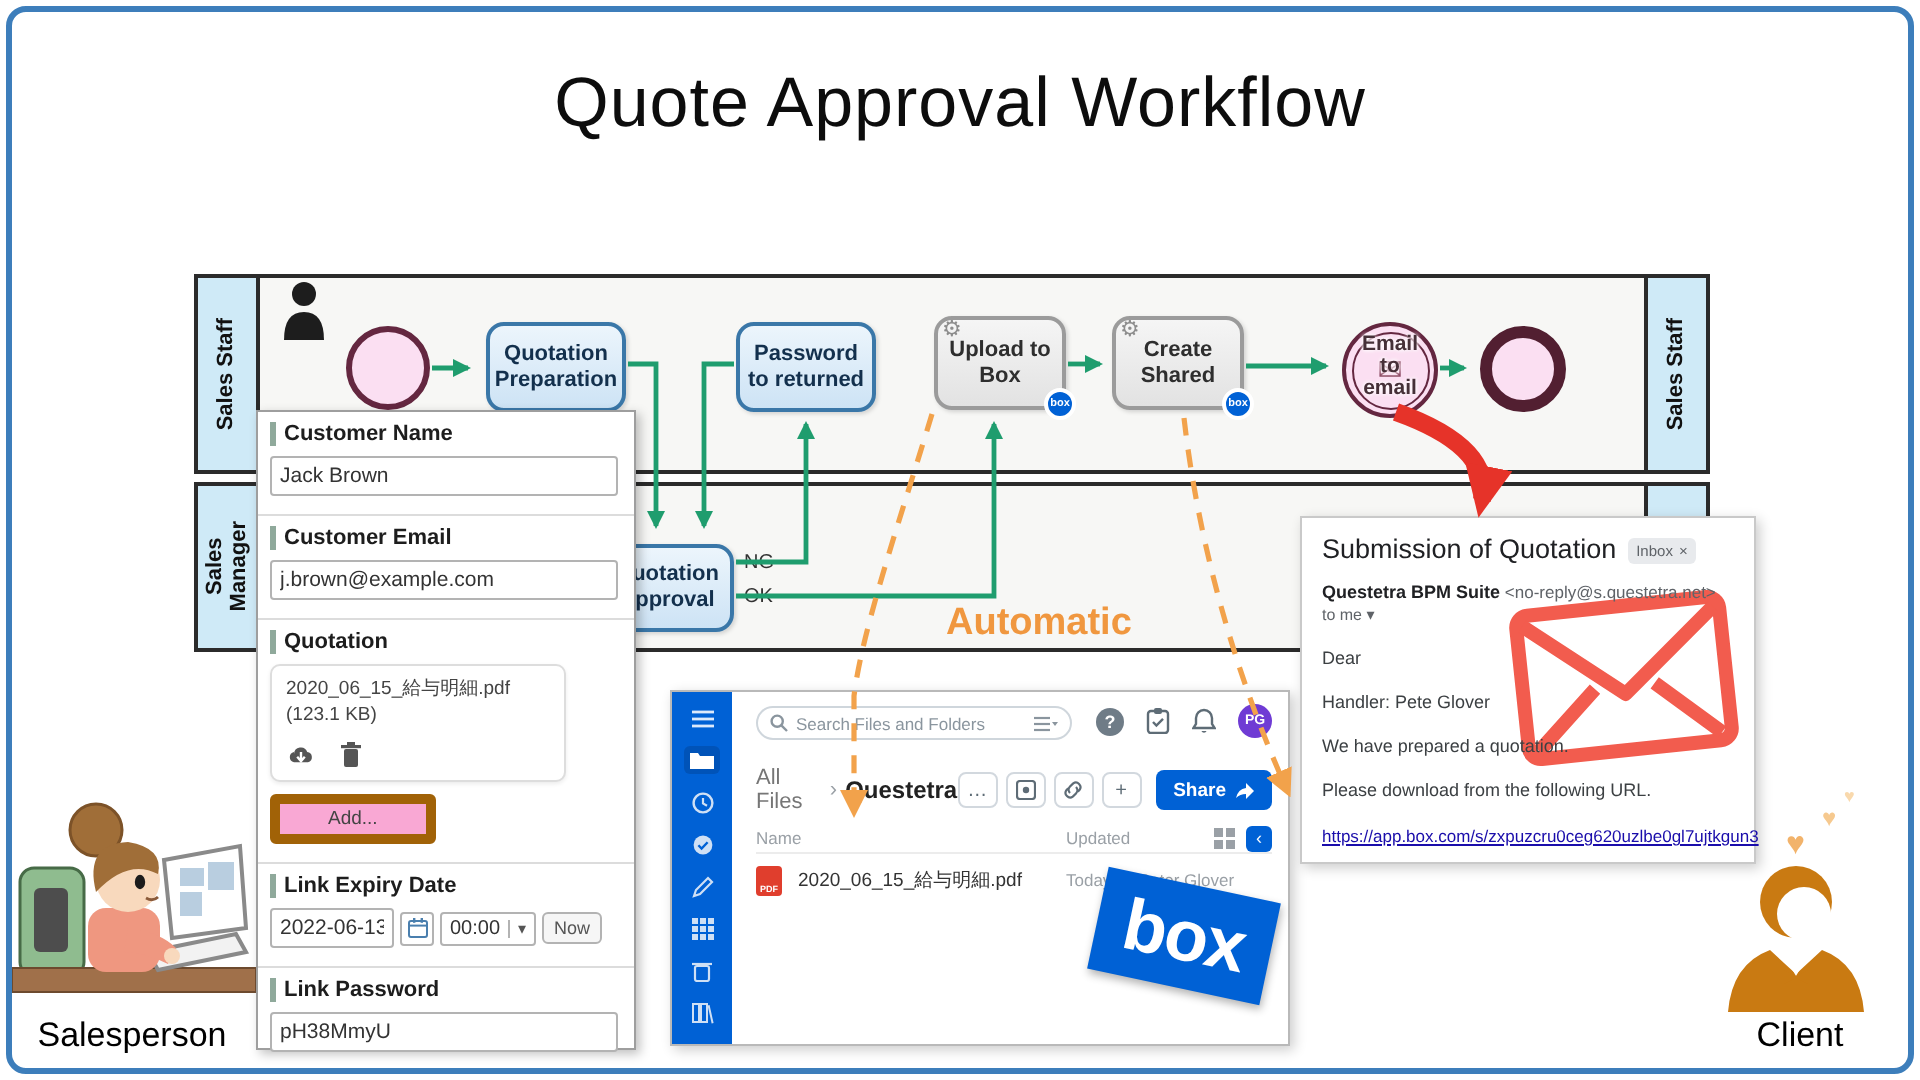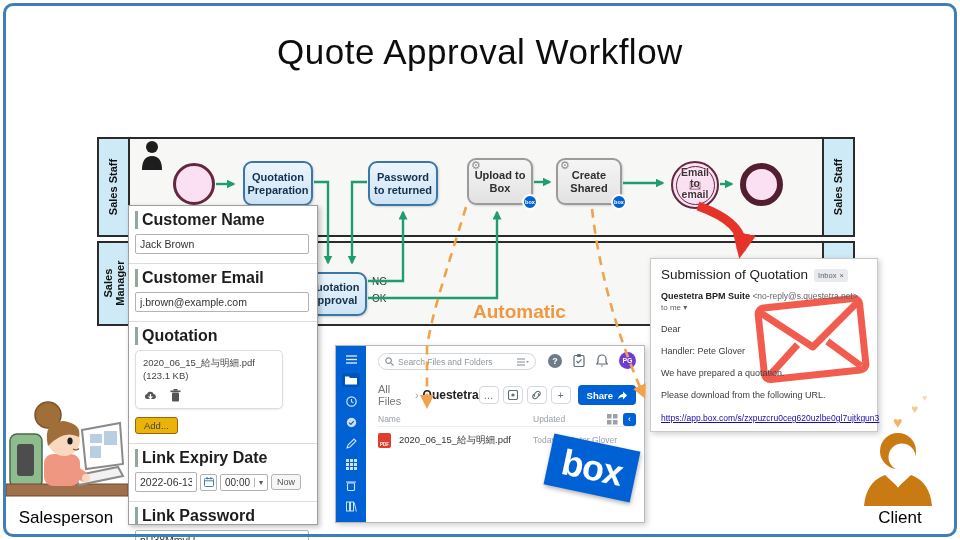--- a/index.html
+++ b/index.html
@@ -32,28 +32,28 @@
   .ev .env{font-size:15px;color:#8d4a63;line-height:1;}
   .ev-label{position:absolute;z-index:7;font-size:10.5px;font-weight:bold;color:#463038;text-align:center;
     white-space:pre-line;line-height:1.05;text-shadow:0 0 2px #fff,0 0 2px #fff;}
   .edge-label{position:absolute;font-size:10px;color:#333;z-index:6;}
   .automatic{position:absolute;font-size:19px;color:#F0973F;z-index:6;font-weight:bold;}
   
   .form-panel{position:absolute;left:128px;top:205px;width:190px;height:320px;background:#fff;border:1px solid #9e9e9e;
     box-shadow:2px 2px 5px rgba(0,0,0,.25);z-index:10;box-sizing:border-box;}
   .fgroup{padding:5px 8px 9px 6px;border-top:1px solid #dcdcdc;}
   .fgroup:first-child{border-top:none;}
-  .flabel{font-size:16px;font-weight:bold;color:#1d1d1d;border-left:3px solid #8fa99b;padding-left:4px;margin-bottom:5px;}
+  .flabel{font-size:11px;font-weight:bold;color:#1d1d1d;border-left:3px solid #8fa99b;padding-left:4px;margin-bottom:5px;}
   .fin{width:100%;box-sizing:border-box;border:1px solid #b3b3b3;border-radius:2px;font-size:10.5px;padding:3px 4px;color:#333;
     background:#fff;font-family:"Liberation Sans",sans-serif;}
   .file-card{border:1px solid #ddd;border-radius:5px;background:#fff;padding:6px 7px;width:148px;box-sizing:border-box;margin-bottom:6px;box-shadow:0 1px 2px rgba(0,0,0,.08);}
   .file-name{font-size:9.5px;color:#444;word-break:break-all;line-height:1.3;}
   .file-size{font-size:9.5px;color:#444;margin-top:1px;}
   .file-icons{display:flex;gap:12px;margin-top:8px;align-items:center;}
-  .btn-small{display:inline-block;border:1px solid #a16207;border-radius:3px;background:#eab308;color:#444;font-size:9.5px;padding:2px 8px;}
+  .btn-small{display:inline-block;border:5px solid #a16207;border-radius:3px;background:#f9a8d4;color:#444;font-size:9.5px;padding:2px 24px;}
   .expiry-row{display:flex;align-items:center;gap:3px;}
   .fin.date{width:62px;}
   .mini-btn{border:1px solid #b3b3b3;border-radius:2px;background:#fff;width:17px;height:17px;display:flex;align-items:center;justify-content:center;box-sizing:border-box;}
   .time-box{border:1px solid #b3b3b3;border-radius:2px;background:#fff;height:17px;display:flex;align-items:center;box-sizing:border-box;font-size:10px;color:#333;}
   .time-box .t{padding:0 4px;}
   .time-box .caret{border-left:1px solid #b3b3b3;width:12px;text-align:center;color:#555;font-size:8px;}
   .now-btn{border:1px solid #b3b3b3;border-radius:3px;background:#f6f6f6;font-size:9px;color:#555;padding:2px 5px;}
   
   .box-win{position:absolute;left:335px;top:345px;width:310px;height:178px;background:#fff;border:1px solid #b9b9b9;
     box-shadow:2px 2px 6px rgba(0,0,0,.2);z-index:10;box-sizing:border-box;}

